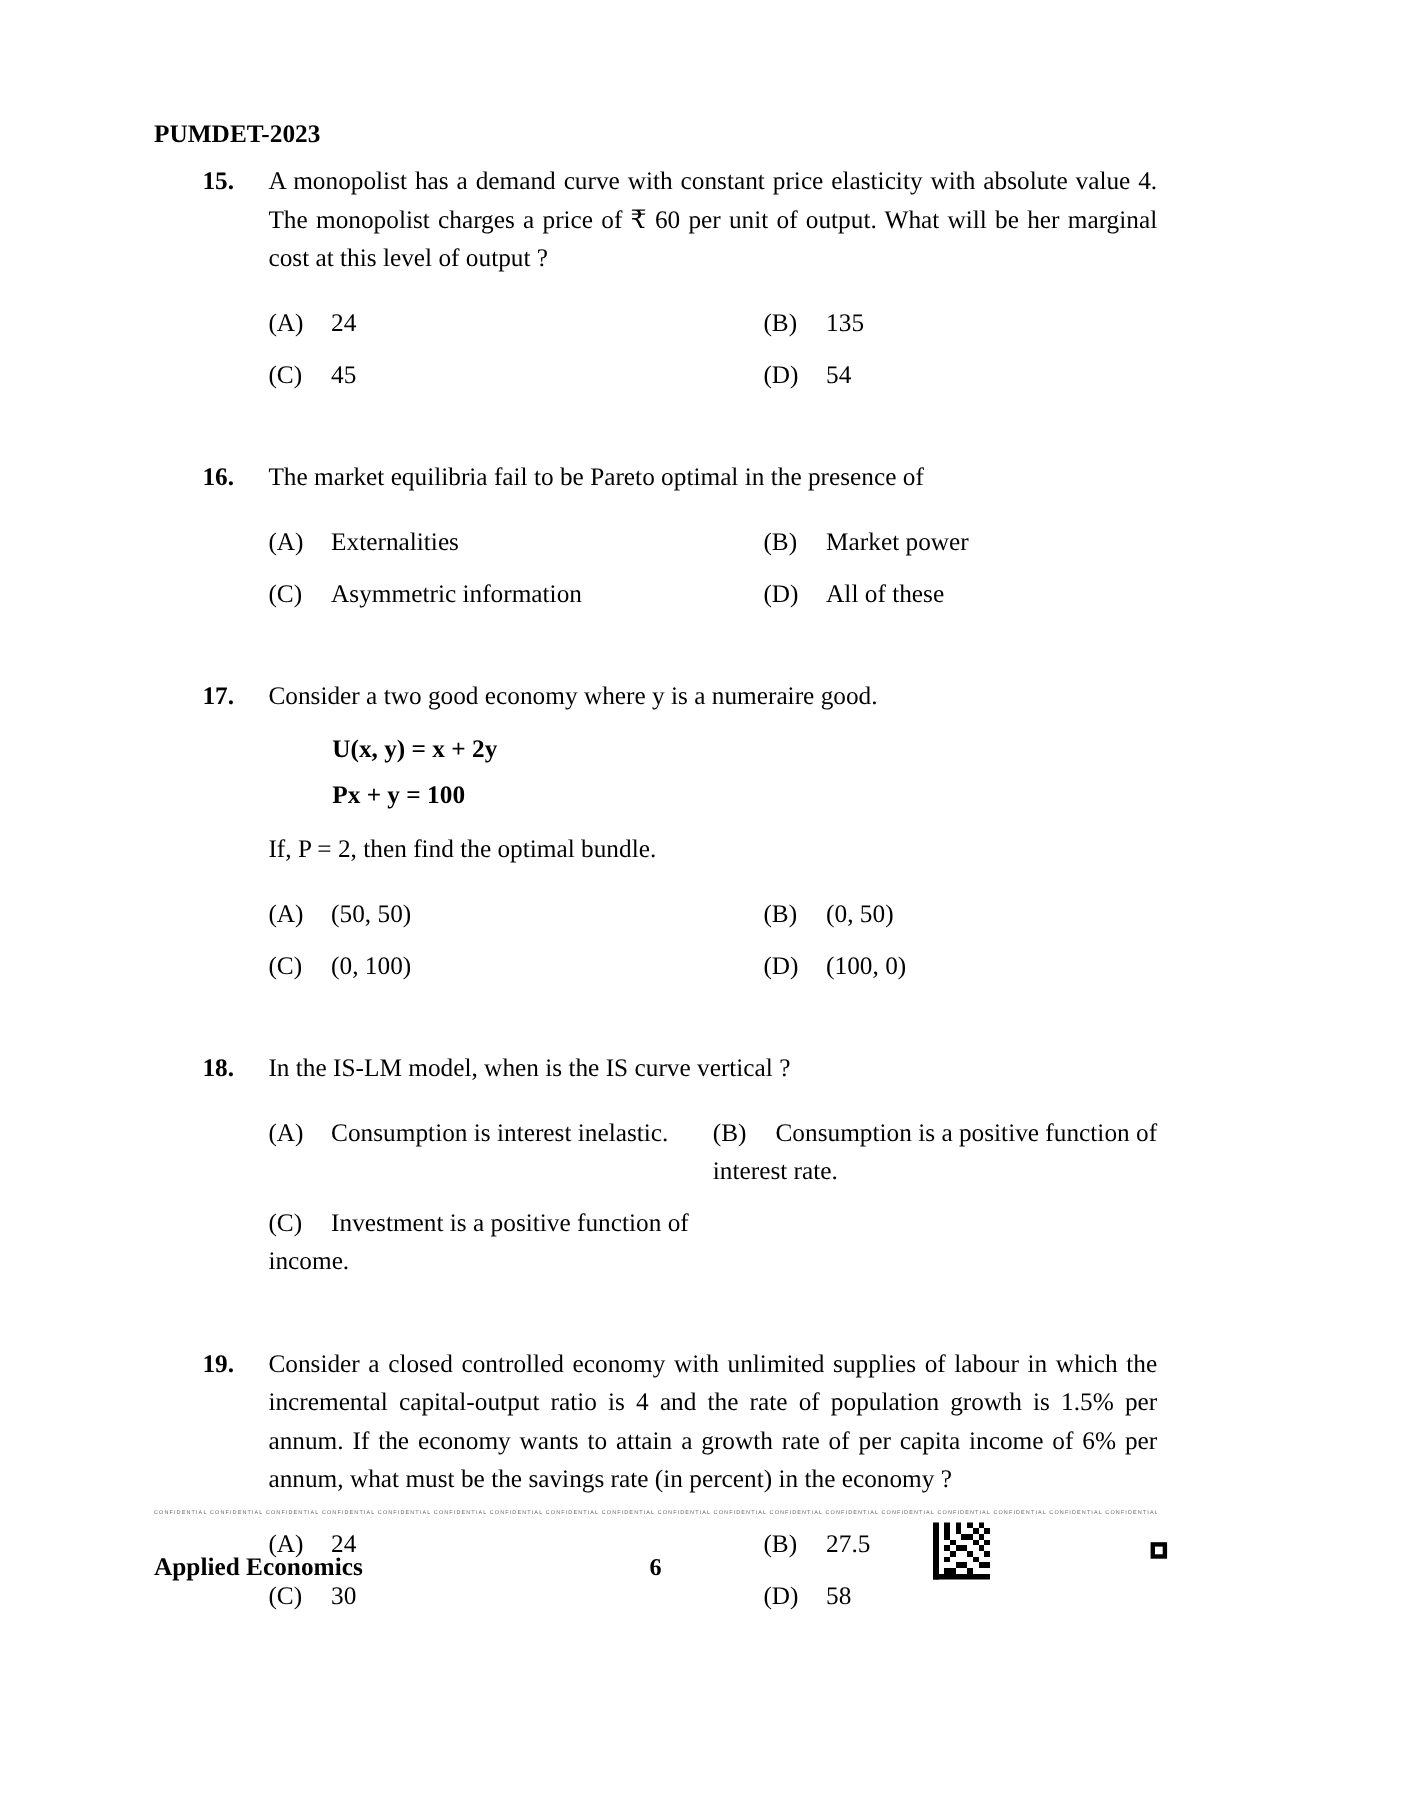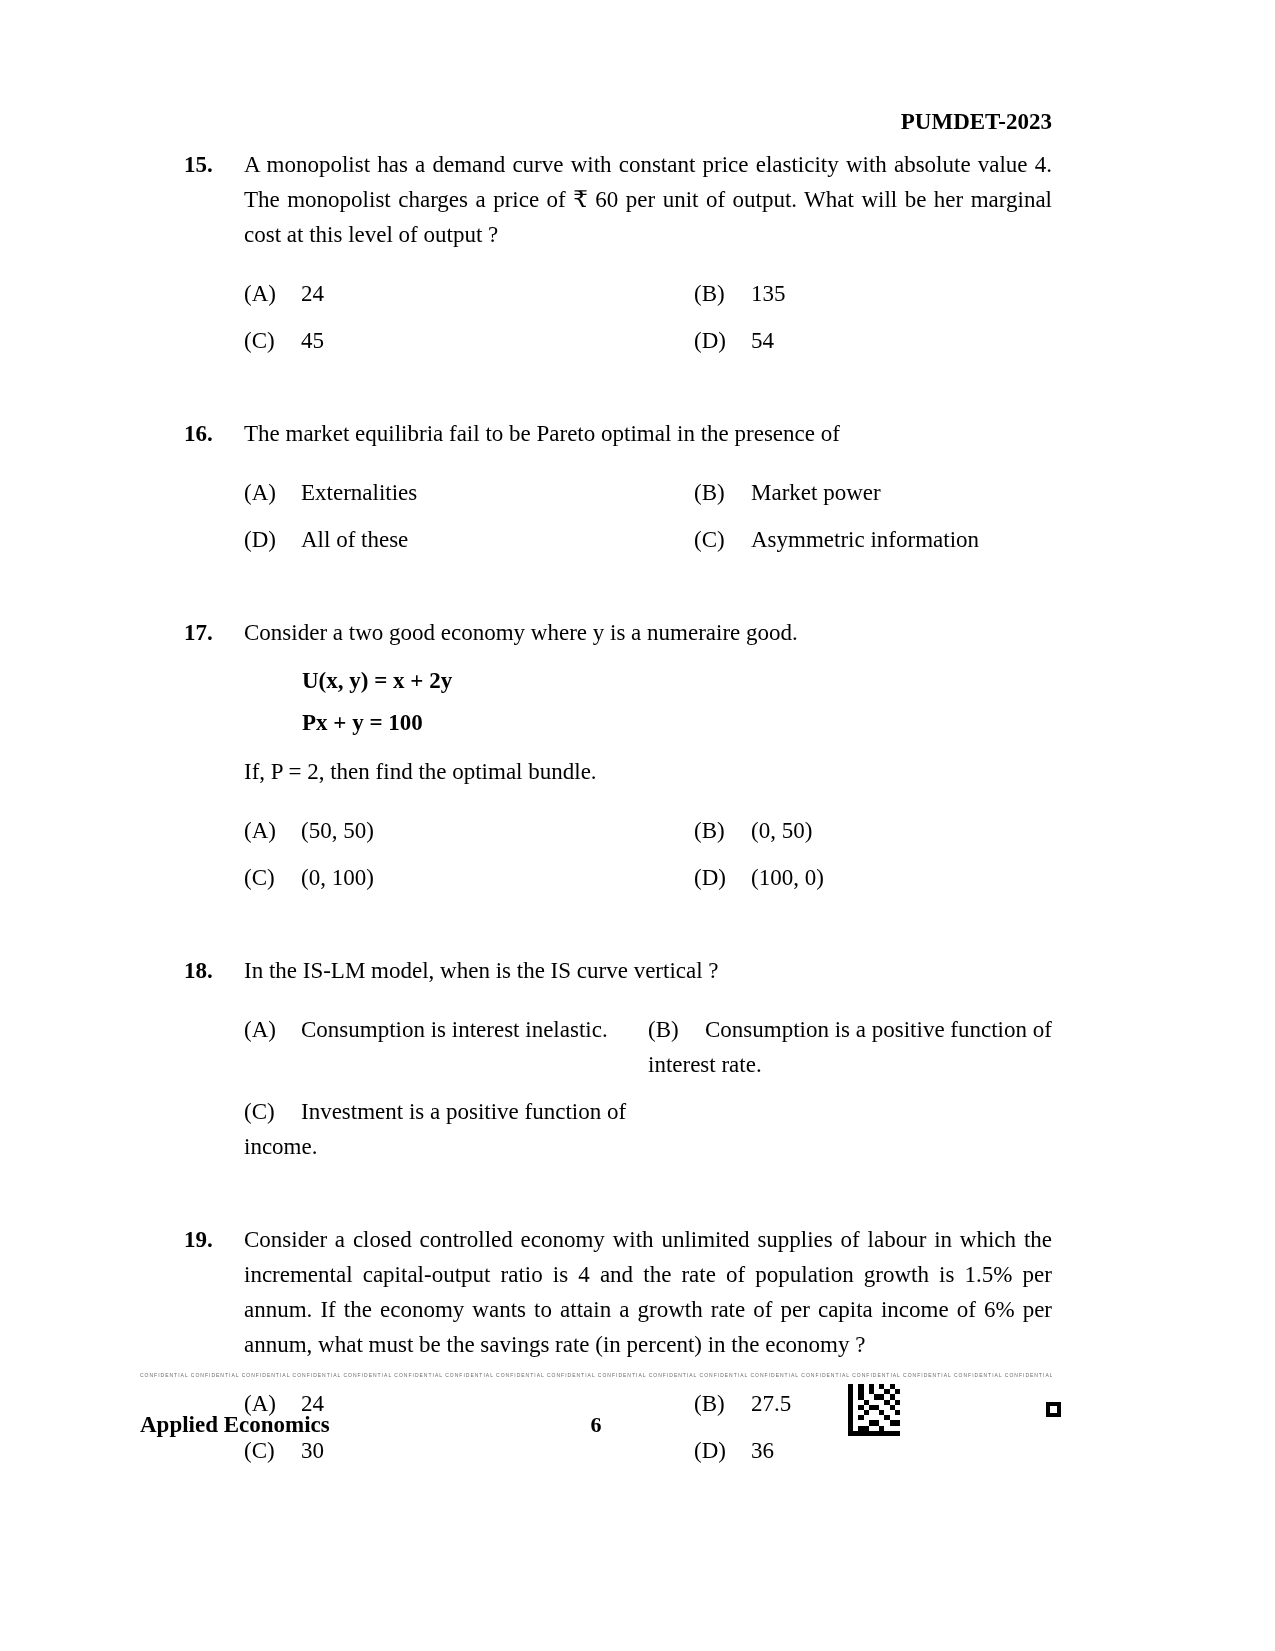--- a/index.html
+++ b/index.html
@@ -14,21 +14,21 @@
     box-sizing: border-box;
     padding: 104px 223px 0 140px;
     background: #ffffff;
     color: #000000;
     font-family: "Liberation Serif", "DejaVu Serif", "DejaVu Sans", serif;
     font-size: 23px;
     line-height: 35px;
     overflow: hidden;
   }
   .header {
-    text-align: right;
+    text-align: left;
     font-weight: bold;
     margin-bottom: 8px;
   }
   .question {
     display: flex;
     margin-bottom: 58px;
     margin-left: 44px;
   }
   .q-num {
     width: 60px;
@@ -136,24 +136,24 @@
     <div class="q-body">
       <p class="q-text">The market equilibria fail to be Pareto optimal in the presence of</p>
       <div class="options">
         <div class="opt">
           <span class="opt-label">(A)</span><span class="opt-text">Externalities</span>
         </div>
         <div class="opt">
           <span class="opt-label">(B)</span><span class="opt-text">Market power</span>
         </div>
         <div class="opt">
+          <span class="opt-label">(C)</span><span class="opt-text">Asymmetric information</span>
+        </div>
+        <div class="opt">
           <span class="opt-label">(D)</span><span class="opt-text">All of these</span>
-        </div>
-        <div class="opt">
-          <span class="opt-label">(C)</span><span class="opt-text">Asymmetric information</span>
         </div>
       </div>
     </div>
   </section>
 
   <section class="question">
     <span class="q-num">17.</span>
     <div class="q-body">
       <p class="q-text">Consider a two good economy where y is a numeraire good.</p>
       <div class="equations">
@@ -204,21 +204,21 @@
         <div class="opt">
           <span class="opt-label">(A)</span><span class="opt-text">24</span>
         </div>
         <div class="opt">
           <span class="opt-label">(B)</span><span class="opt-text">27.5</span>
         </div>
         <div class="opt">
           <span class="opt-label">(C)</span><span class="opt-text">30</span>
         </div>
         <div class="opt">
-          <span class="opt-label">(D)</span><span class="opt-text">36</span>
+          <span class="opt-label">(D)</span><span class="opt-text">58</span>
         </div>
       </div>
     </div>
   </section>
 
   <div class="security-strip">CONFIDENTIAL CONFIDENTIAL CONFIDENTIAL CONFIDENTIAL CONFIDENTIAL CONFIDENTIAL CONFIDENTIAL CONFIDENTIAL CONFIDENTIAL CONFIDENTIAL CONFIDENTIAL CONFIDENTIAL CONFIDENTIAL CONFIDENTIAL CONFIDENTIAL CONFIDENTIAL CONFIDENTIAL CONFIDENTIAL CONFIDENTIAL CONFIDENTIAL CONFIDENTIAL CONFIDENTIAL CONFIDENTIAL CONFIDENTIAL CONFIDENTIAL CONFIDENTIAL CONFIDENTIAL CONFIDENTIAL CONFIDENTIAL CONFIDENTIAL CONFIDENTIAL CONFIDENTIAL CONFIDENTIAL CONFIDENTIAL CONFIDENTIAL CONFIDENTIAL CONFIDENTIAL CONFIDENTIAL CONFIDENTIAL CONFIDENTIAL CONFIDENTIAL CONFIDENTIAL CONFIDENTIAL CONFIDENTIAL CONFIDENTIAL CONFIDENTIAL CONFIDENTIAL CONFIDENTIAL</div>
 
   <div class="footer">
     <span class="subject">Applied Economics</span>
     <span class="page-num">6</span>

